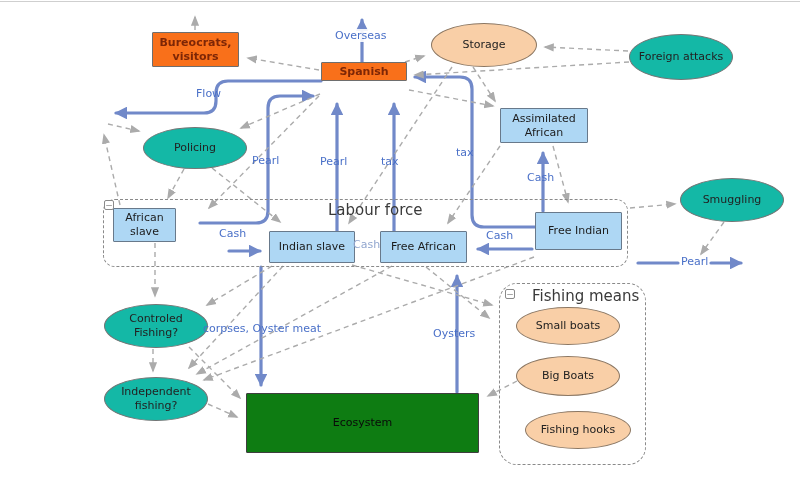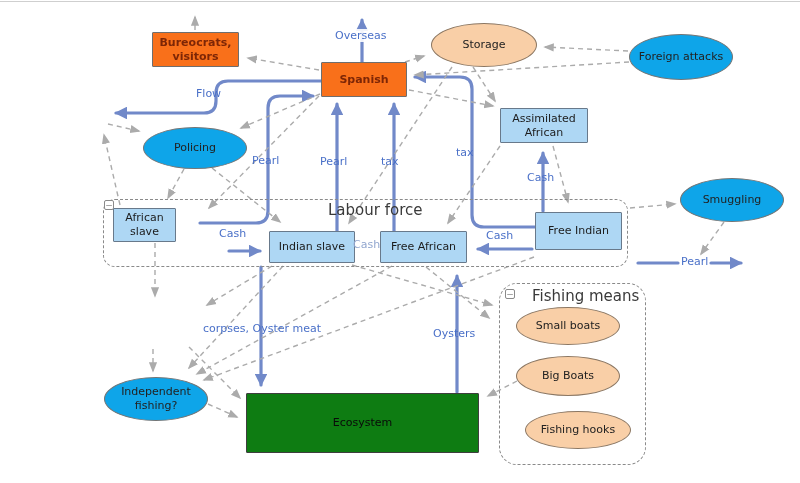--- a/index.html
+++ b/index.html
@@ -12,21 +12,21 @@
 
   .node{
     position:absolute;display:flex;align-items:center;justify-content:center;
     text-align:center;font-size:11px;line-height:1.25;box-sizing:border-box;
     padding:1px 3px;
   }
   .rect{border:1.5px solid #6e6e6e;border-radius:1px;}
   .orange{background:#f9701a;color:#7d2606;font-weight:bold;}
   .blue{background:#aed7f4;color:#1c1c1c;border-color:#68798b;}
   .green{background:#0e7c12;color:#0a0a0a;border-color:#3e3e3e;}
-  .ellipse{border:1.6px solid #757575;border-radius:50%;background:#0ea5e9;color:#222;}
+  .ellipse{border:1.6px solid #757575;border-radius:50%;background:#14b8a6;color:#222;}
   .peach{background:#f9cfa7;border-color:#8b7763;}
 
   .group{
     position:absolute;border:1.6px dashed #8a8a8a;box-sizing:border-box;background:transparent;
   }
   .group-label{position:absolute;font-size:15px;color:#3a3a3a;white-space:nowrap;}
   .collapse{
     position:absolute;width:10px;height:10px;border:1px solid #8a8a8a;border-radius:2px;
     background:#fff;color:#8a8a8a;font-size:9px;line-height:8px;text-align:center;box-sizing:border-box;
   }
@@ -106,32 +106,33 @@
     <span class="collapse">−</span>
     <span class="group-label" style="left:224px;top:1px;">Labour force</span>
   </div>
 
   <div class="group" style="left:499px;top:283px;width:147px;height:182px;border-radius:18px;">
     <span class="collapse" style="left:5px;top:5px;">−</span>
     <span class="group-label" style="left:32px;top:3px;">Fishing means</span>
   </div>
 
   <div class="node rect orange" style="left:152px;top:32px;width:87px;height:35px;">Bureocrats, visitors</div>
-  <div class="node rect orange" style="left:321px;top:62px;width:86px;height:35px;">Spanish</div>
+  <div class="node rect orange" style="left:321px;top:62px;width:86px;height:19px;">Spanish</div>
   <div class="node rect blue" style="left:500px;top:108px;width:88px;height:35px;">Assimilated African</div>
   <div class="node rect blue" style="left:113px;top:208px;width:63px;height:34px;">African slave</div>
   <div class="node rect blue" style="left:269px;top:231px;width:86px;height:32px;">Indian slave</div>
   <div class="node rect blue" style="left:380px;top:231px;width:87px;height:32px;">Free African</div>
   <div class="node rect blue" style="left:535px;top:212px;width:87px;height:38px;">Free Indian</div>
   <div class="node rect green" style="left:246px;top:393px;width:233px;height:60px;">Ecosystem</div>
 
   <div class="node ellipse peach" style="left:431px;top:23px;width:106px;height:44px;">Storage</div>
   <div class="node ellipse" style="left:629px;top:34px;width:104px;height:46px;">Foreign attacks</div>
   <div class="node ellipse" style="left:143px;top:127px;width:104px;height:42px;">Policing</div>
   <div class="node ellipse" style="left:680px;top:178px;width:104px;height:44px;">Smuggling</div>
+  <div class="node ellipse" style="left:104px;top:304px;width:104px;height:44px;">Controled Fishing?</div>
   <div class="node ellipse" style="left:104px;top:377px;width:104px;height:44px;">Independent fishing?</div>
   <div class="node ellipse peach" style="left:516px;top:307px;width:104px;height:38px;">Small boats</div>
   <div class="node ellipse peach" style="left:516px;top:356px;width:104px;height:40px;">Big Boats</div>
   <div class="node ellipse peach" style="left:525px;top:411px;width:106px;height:38px;">Fishing hooks</div>
 
   <div class="elabel bg" style="left:334px;top:29px;">Overseas</div>
   <div class="elabel" style="left:196px;top:87px;">Flow</div>
   <div class="elabel" style="left:252px;top:154px;">Pearl</div>
   <div class="elabel" style="left:320px;top:155px;">Pearl</div>
   <div class="elabel" style="left:381px;top:155px;">tax</div>

